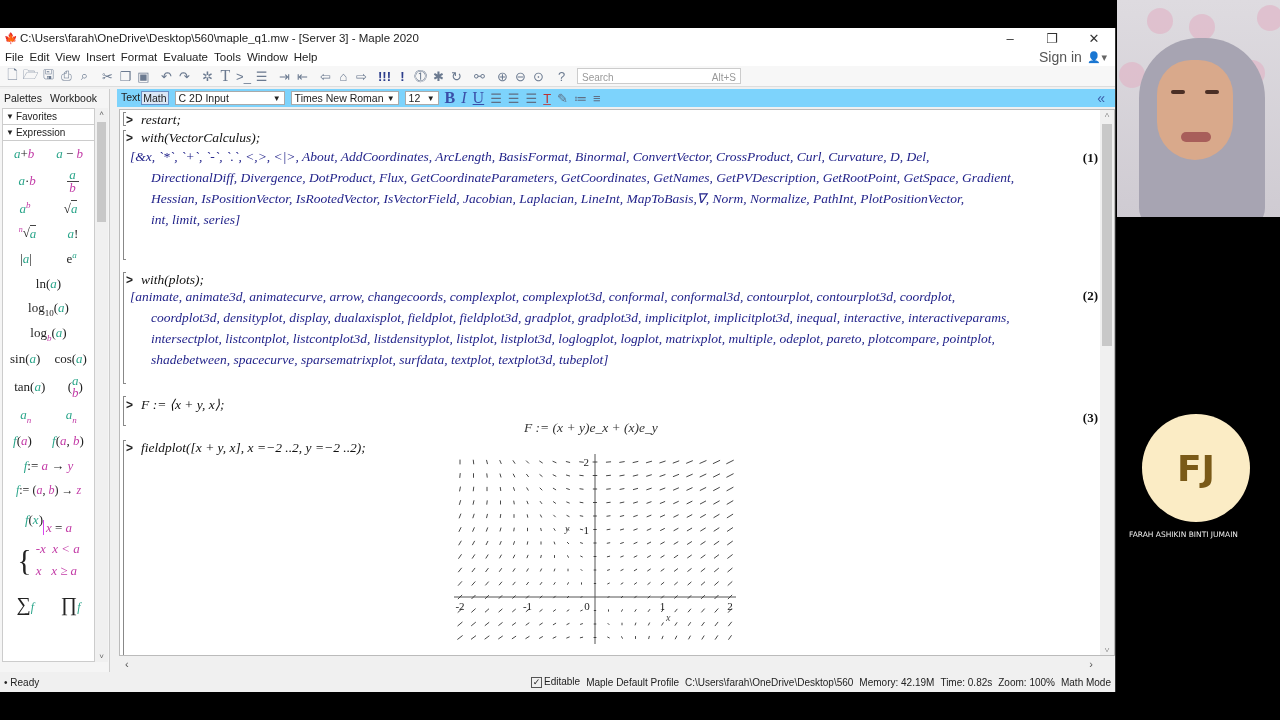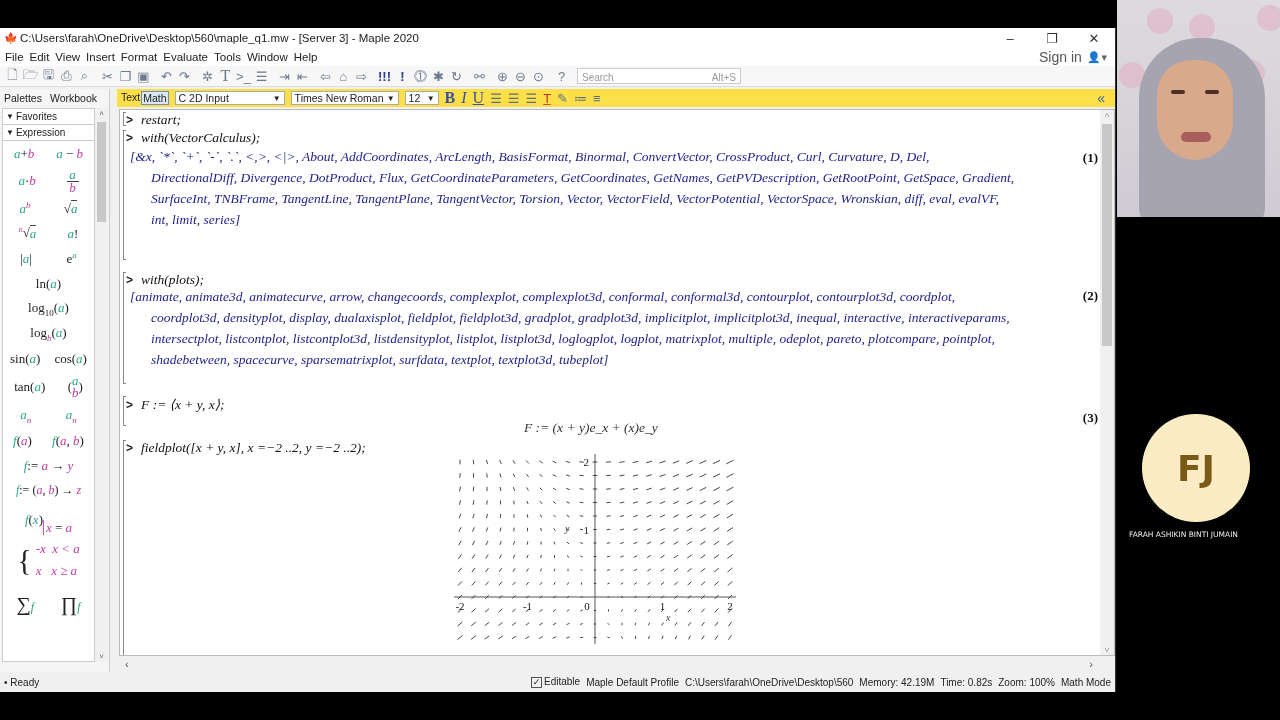--- a/index.html
+++ b/index.html
@@ -25,21 +25,21 @@
 .pal-head{height:16px;background:#fff;border-bottom:1px solid #ccc;font-size:10px;padding-left:3px;display:flex;align-items:center}
 .pal-head .tri{font-size:8px;margin-right:2px}
 .pal-row{display:flex;justify-content:space-around;align-items:center;font-family:"Liberation Serif",serif;font-size:13px;height:25px}
 .g{color:#2aa58a;font-style:italic}
 .m{color:#c23aa6;font-style:italic}
 .k{color:#222}
 #pal-scroll{position:absolute;left:95px;top:19px;width:13px;bottom:10px;background:#f0f0f0}
 #pal-scroll .thumb{position:absolute;top:14px;left:2px;width:9px;height:100px;background:#c8c8c8}
 #pal-scroll .arr{position:absolute;left:0;width:13px;text-align:center;font-size:8px;color:#666}
 #doc-wrap{position:absolute;left:117px;top:0;right:0;bottom:0}
-#toolbar2{height:18px;display:flex;align-items:center;font-size:10.5px;background:#fde047}
+#toolbar2{height:18px;display:flex;align-items:center;font-size:10.5px;background:#7dd3fc}
 #toolbar2 .textmath{margin-left:4px;display:flex;gap:1px}
 #toolbar2 .mathsel{border:1px solid #6b8fc4;background:#dbe7f6;padding:0 1px}
 .dd{height:14px;border:1px solid #aaa;background:#fff;display:flex;align-items:center;justify-content:space-between;padding:0 3px;margin-left:6px;font-size:10.5px}
 .dd .arrow{font-size:8px}
 .fmt{margin-left:6px;font-family:"Liberation Serif",serif;font-size:16px;color:#3a4fa8;display:flex;gap:6px;align-items:center}
 .fmt .al{font-family:"Liberation Sans",sans-serif;font-size:13px;color:#5f6f85}
 #collapse{margin-left:auto;margin-right:10px;color:#3a5da8;font-size:14px}
 #document{position:absolute;top:20px;left:2px;right:0;bottom:16px;background:#fff;border:1px solid #bbb;overflow:hidden;font-family:"Liberation Serif",serif;font-size:13.5px}
 #vscroll{position:absolute;right:0;top:0;width:14px;bottom:0;background:#f0f0f0}
 #vscroll .thumb{position:absolute;top:14px;left:2px;width:10px;height:222px;background:#c8c8c8}
@@ -260,21 +260,21 @@
 
       <div id="document">
         <div class="group-bracket" style="top:2px;height:14px"></div>
         <div class="line" style="top:2px"><span class="prompt">&gt;</span><span class="input">restart;</span></div>
 
         <div class="group-bracket" style="top:20px;height:130px"></div>
         <div class="line" style="top:20px"><span class="prompt">&gt;</span><span class="input">with(VectorCalculus);</span></div>
         <div class="out" style="top:36px">
           <span>[&amp;x, `*`, `+`, `-`, `.`, &lt;,&gt;, &lt;|&gt;, About, AddCoordinates, ArcLength, BasisFormat, Binormal, ConvertVector, CrossProduct, Curl, Curvature, D, Del,</span>
           <span class="ind">DirectionalDiff, Divergence, DotProduct, Flux, GetCoordinateParameters, GetCoordinates, GetNames, GetPVDescription, GetRootPoint, GetSpace, Gradient,</span>
-          <span class="ind">SurfaceInt, TNBFrame, TangentLine, TangentPlane, TangentVector, Torsion, Vector, VectorField, VectorPotential, VectorSpace, Wronskian, diff, eval, evalVF,</span>
+          <span class="ind">Hessian, IsPositionVector, IsRootedVector, IsVectorField, Jacobian, Laplacian, LineInt, MapToBasis,∇, Norm, Normalize, PathInt, PlotPositionVector,</span>
           <span class="ind">int, limit, series]</span>
         </div>
         <span class="eqn" style="top:40px">(1)</span>
 
         <div class="group-bracket" style="top:162px;height:112px"></div>
         <div class="line" style="top:162px"><span class="prompt">&gt;</span><span class="input">with(plots);</span></div>
         <div class="out" style="top:176px">
           <span>[animate, animate3d, animatecurve, arrow, changecoords, complexplot, complexplot3d, conformal, conformal3d, contourplot, contourplot3d, coordplot,</span>
           <span class="ind">coordplot3d, densityplot, display, dualaxisplot, fieldplot, fieldplot3d, gradplot, gradplot3d, implicitplot, implicitplot3d, inequal, interactive, interactiveparams,</span>
           <span class="ind">intersectplot, listcontplot, listcontplot3d, listdensityplot, listplot, listplot3d, loglogplot, logplot, matrixplot, multiple, odeplot, pareto, plotcompare, pointplot,</span>

